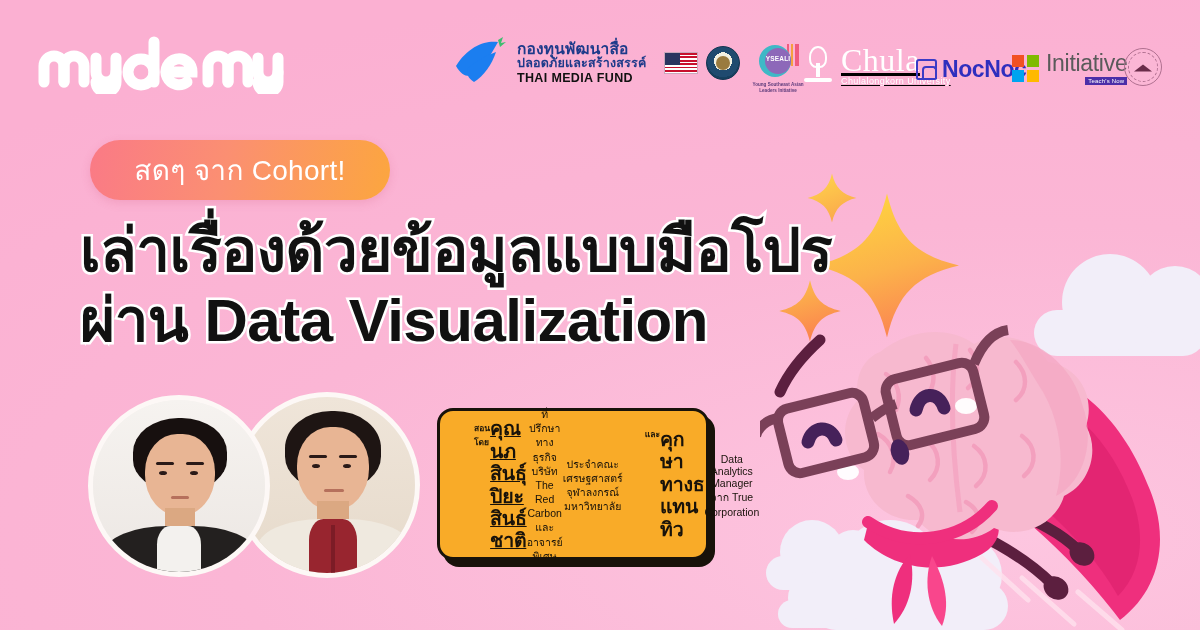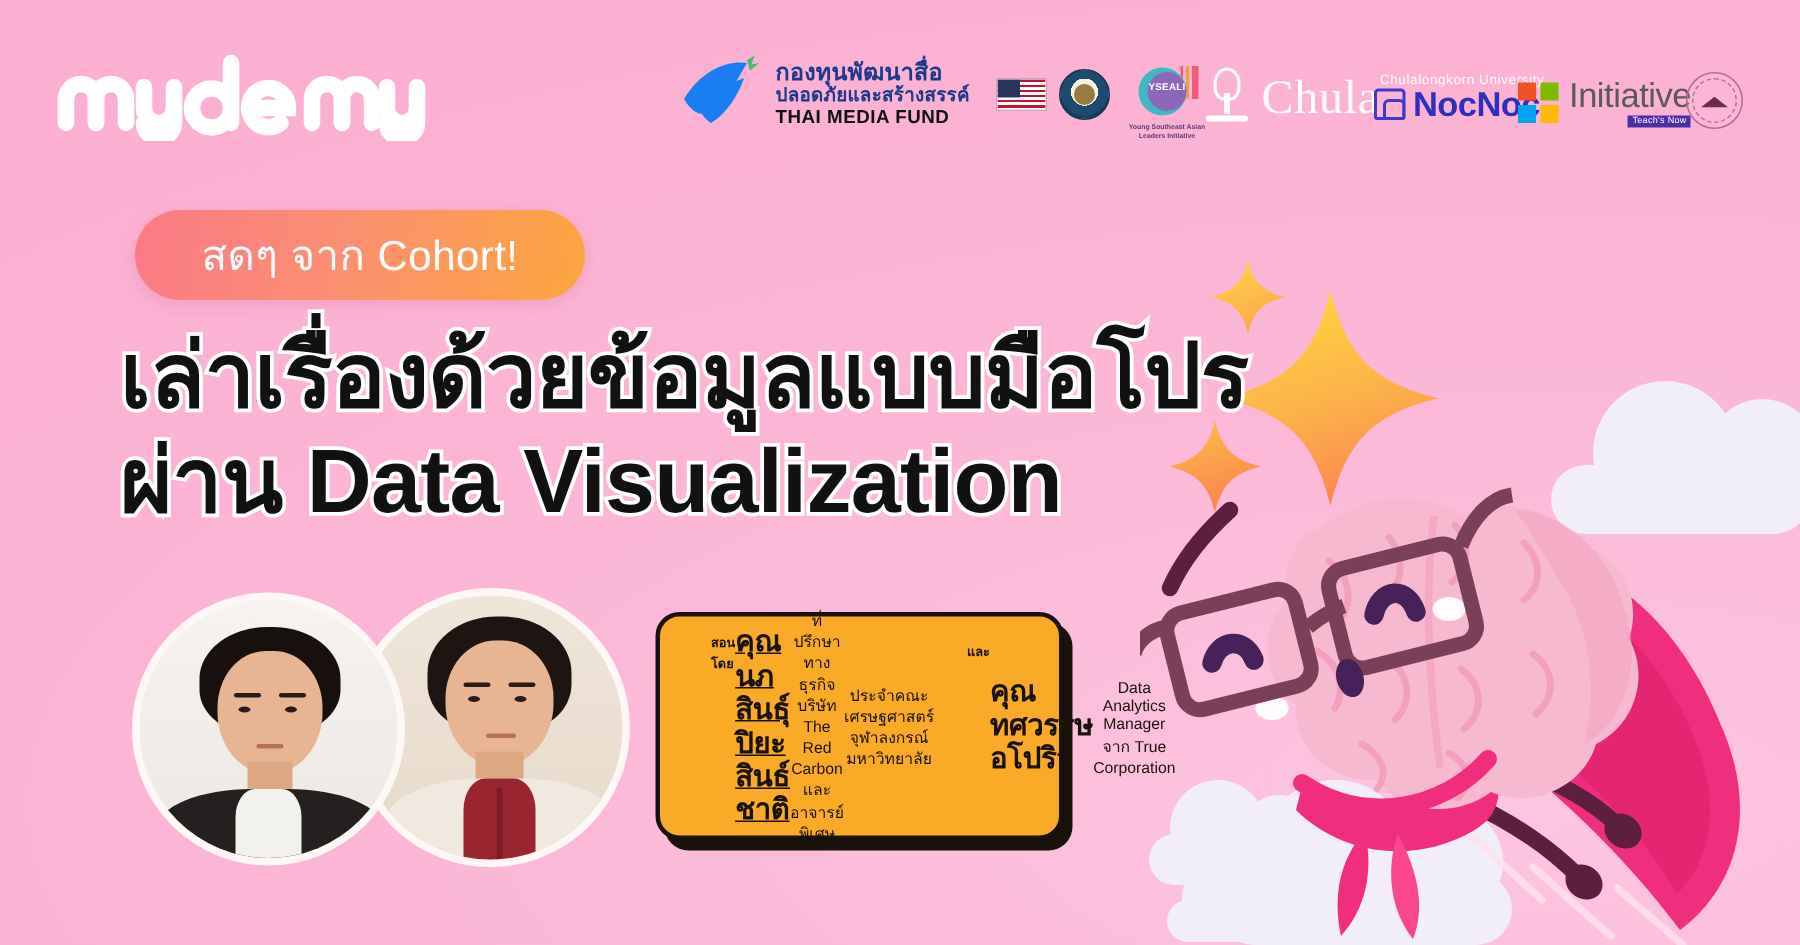--- a/index.html
+++ b/index.html
@@ -90,21 +90,21 @@
 
   
   #chula { left:800px; top:44px; gap:5px; }
   .chula-emblem { width:36px; height:40px; position:relative; }
   .chula-emblem .ring { position:absolute; left:9px; top:1px; width:18px; height:22px;
     border:2px solid #fff; border-radius:50% 50% 40% 40%; }
   .chula-emblem .base { position:absolute; left:4px; bottom:3px; width:28px; height:4px;
     border:2px solid #fff; border-radius:3px; }
   .chula-emblem .stem { position:absolute; left:16px; top:18px; width:4px; height:14px;
     background:#fff; }
-  .chula-wordmark { display:flex; flex-direction:row; line-height:1; }
+  .chula-wordmark { display:flex; flex-direction:column; line-height:1;text-decoration:underline; }
   .chula-big { font-family:"Liberation Serif", serif; font-size:32px; color:#fff;
     font-weight:400; letter-spacing:.5px; }
   .chula-small { font-size:9px; color:#fff; letter-spacing:.4px; margin-top:1px;}
 
   
   #nocnoc { left:916px; top:56px; gap:5px; }
   .nn-icon { width:21px; height:21px; border:2.4px solid #3b3bc6; border-radius:3px 3px 2px 2px;
     position:relative; }
   .nn-icon::before { content:""; position:absolute; left:4px; top:5px; width:11px; height:11px;
     border:2.2px solid #3b3bc6; border-bottom:none; border-radius:4px 4px 0 0; }
@@ -378,21 +378,21 @@
       <div class="shirt" style="left:64px; top:126px; width:44px; height:62px; background:#f3f1ee;"></div>
     </div>
   </div>
 
   <div id="speaker-card">
     <span class="sc-kicker">สอนโดย</span>
     <span class="sc-name">คุณนภสินธุ์ ปิยะสินธ์ชาติ</span>
     <span class="sc-role">ที่ปรึกษาทางธุรกิจบริษัท The Red Carbon และอาจารย์พิเศษ</span>
     <span class="sc-role">ประจำคณะเศรษฐศาสตร์ จุฬาลงกรณ์มหาวิทยาลัย</span>
     <span class="sc-kicker2">และ</span>
-    <span class="sc-name2">คุณทศวรรษ อโปริว</span>
+    <span class="sc-name2">คุกษาทางธ แทนทิว</span>
     <span class="sc-role2">Data Analytics Manager จาก True Corporation</span>
   </div>
 
   <div id="mascot">
     <svg viewBox="0 0 450 340" aria-hidden="true">
 
       <path d="M230 70 C300 60 360 110 390 190 C410 240 400 290 360 320
                C330 280 300 250 260 215 C235 190 220 140 230 70 Z" fill="#ef2f7d"></path>
       <path d="M258 92 C310 98 350 140 372 198 C386 236 382 272 358 296
                C336 258 308 228 272 198 C250 178 248 130 258 92 Z" fill="#d91d6a" opacity=".55"></path>

